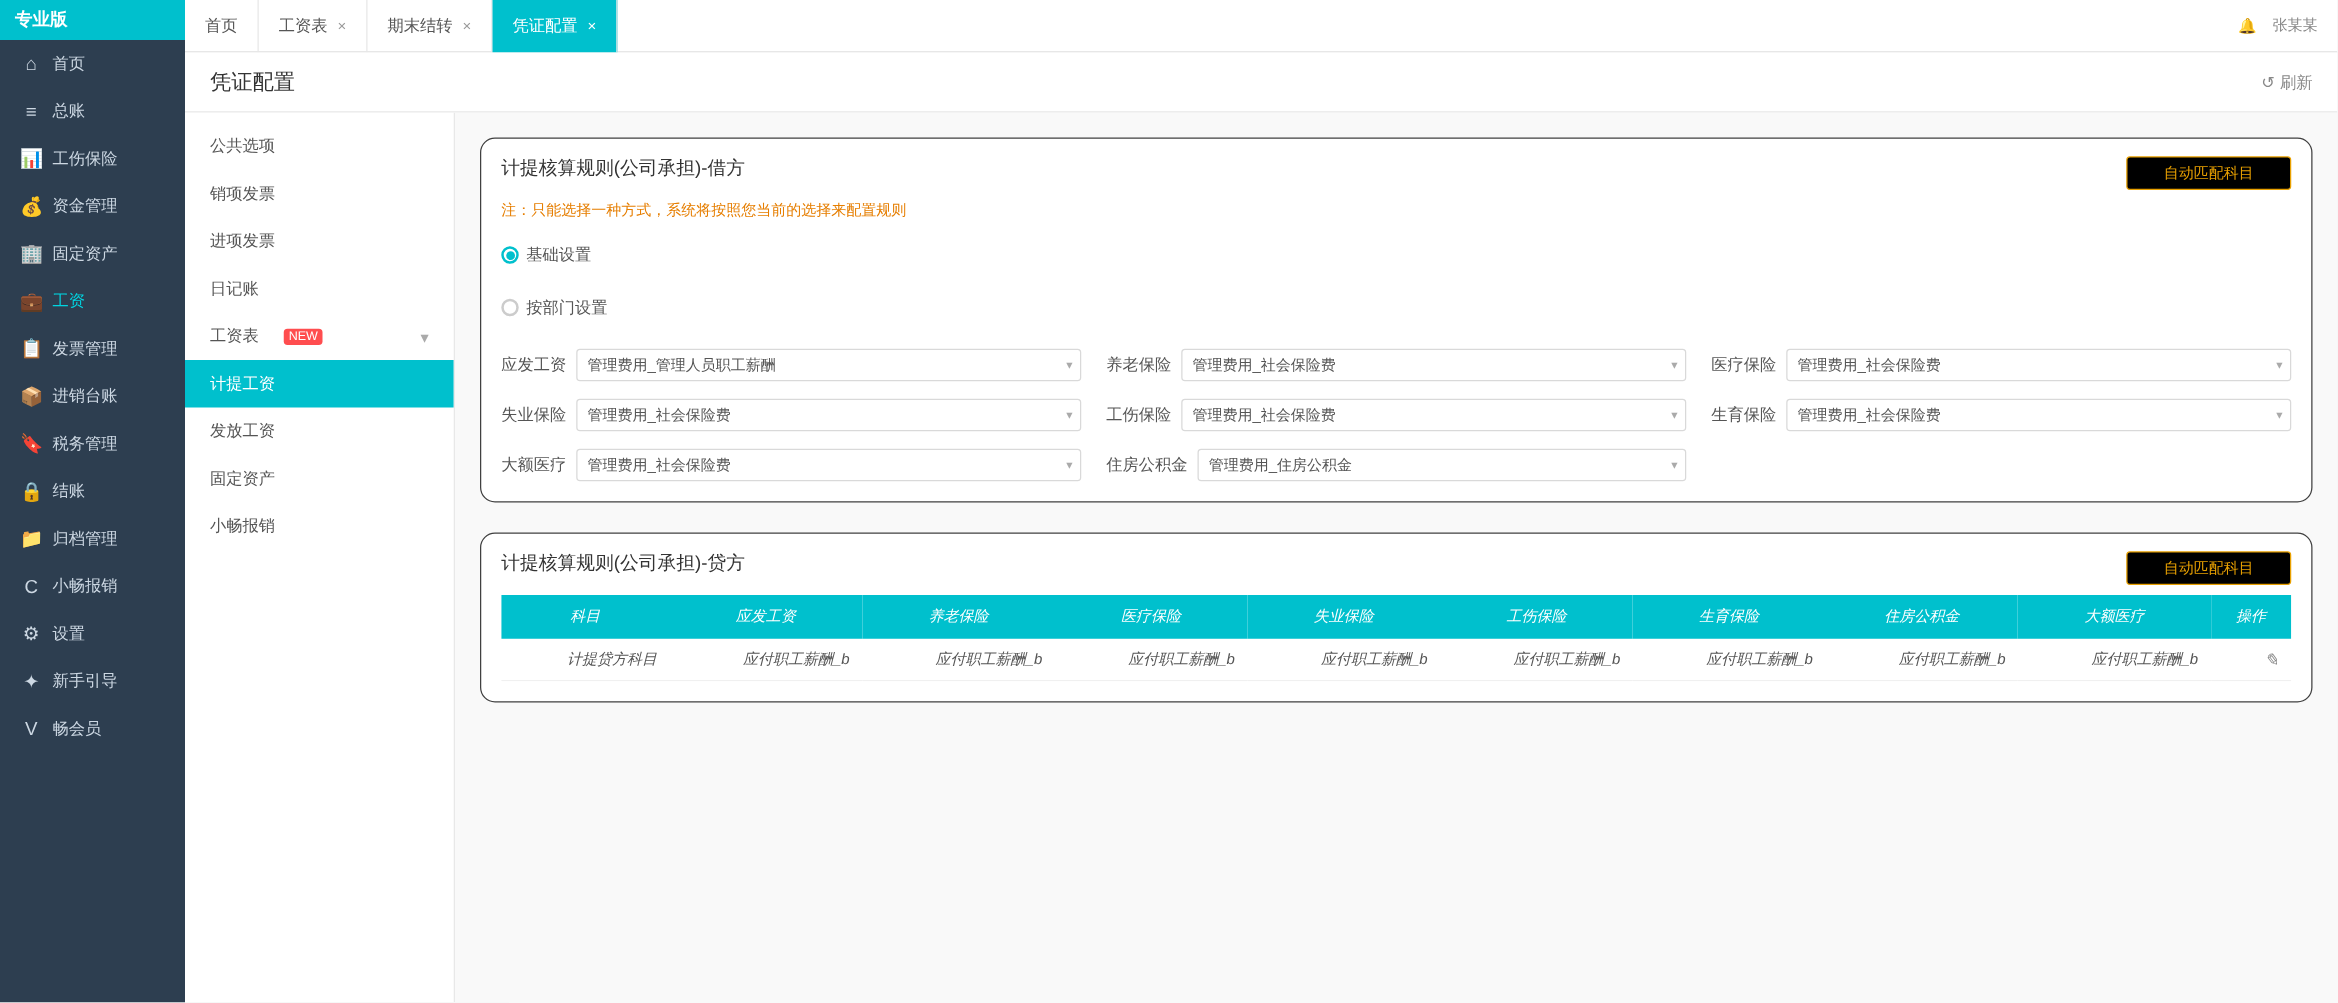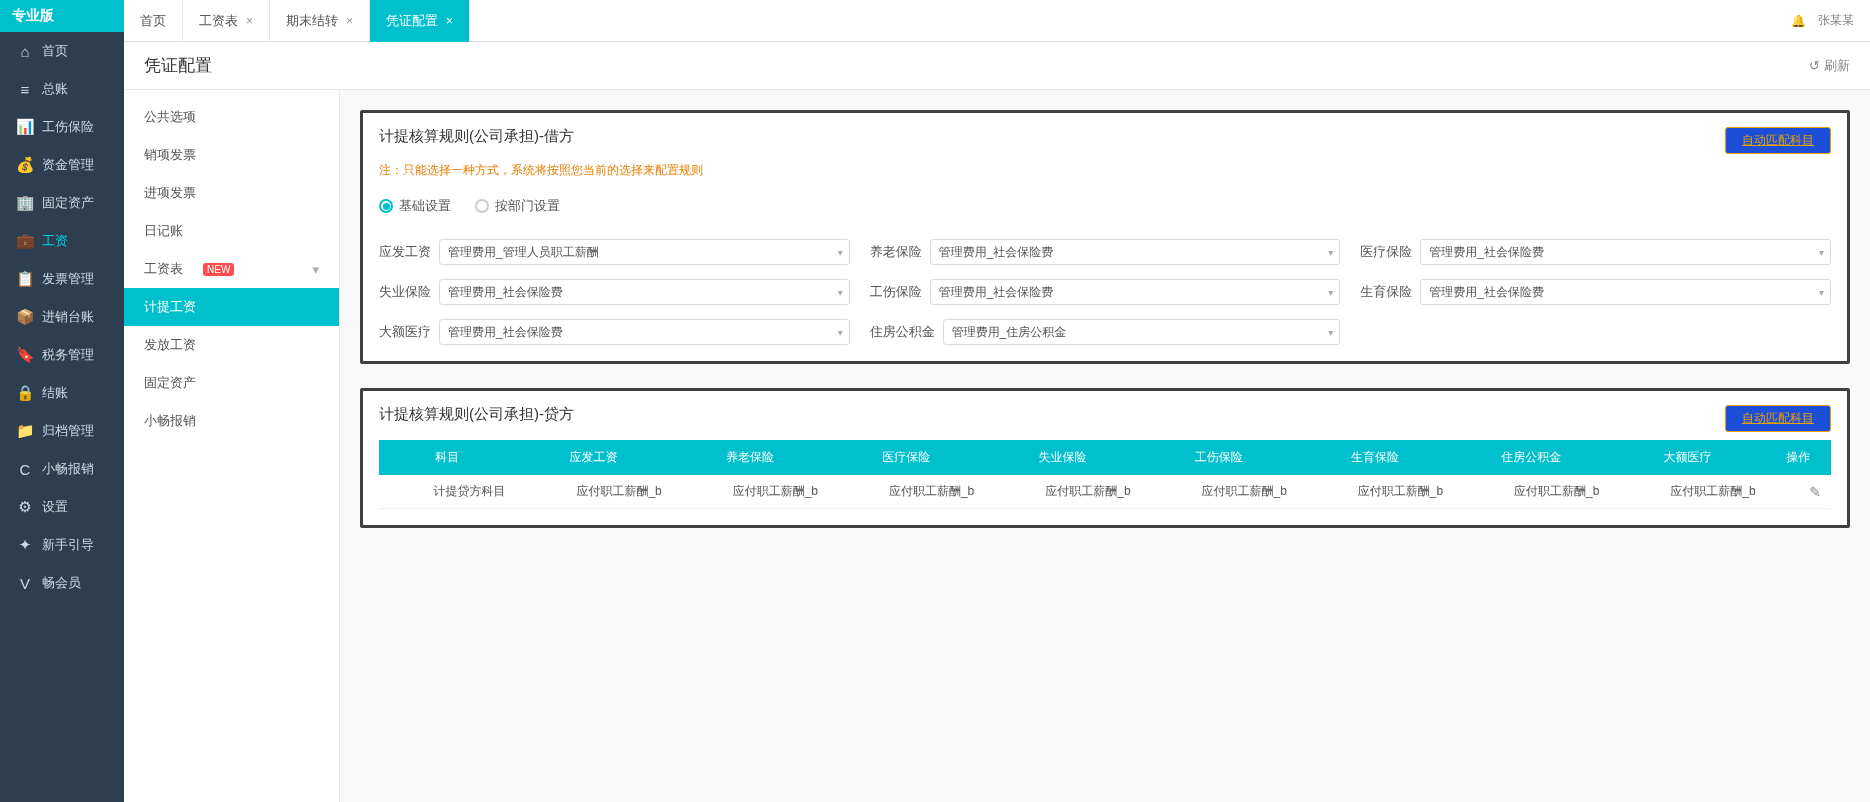--- a/index.html
+++ b/index.html
@@ -1,20 +1,20 @@
 <!DOCTYPE html>
 <html><head>
   <meta charset="utf-8">
   <style>
     * { box-sizing: border-box; margin: 0; padding: 0; }
     body { font-family: 'Microsoft YaHei', sans-serif; font-size: 13px; background: #f5f5f5; display: flex; height: 802px; overflow: hidden; }
 
     
     .sidebar {
-      width: 124px;
+      width: 148px;
       background: #2d3e50;
       height: 100%;
       display: flex;
       flex-direction: column;
       flex-shrink: 0;
     }
     .sidebar-header {
       background: #00c0cd;
       color: white;
       font-size: 14px;
@@ -153,57 +153,57 @@
     .right-content {
       flex: 1;
       padding: 20px;
       overflow-y: auto;
       background: #f9f9f9;
     }
 
     
     .section {
       background: white;
-      border: 3px solid #404040;
-      border-radius: 2px;
+      border: 1px solid #404040;
+      border-radius: 12px;
       margin-bottom: 24px;
       overflow: hidden;
     }
     .section-header {
       padding: 14px 16px 8px 16px;
       display: flex;
       justify-content: space-between;
       align-items: flex-start;
     }
     .section-title {
       font-size: 15px;
       font-weight: 500;
       color: #333;
     }
     .auto-match-btn {
-      background: #1d4ed8;
+      background: #000000;
       border: 1px solid #e8a000;
       color: #e8a000;
-      padding: 4px 16px;
+      padding: 4px 29px;
       border-radius: 3px;
       cursor: pointer;
       font-size: 12px;
       white-space: nowrap;
-      text-decoration: underline;
     }
     .notice-text {
       color: #e67e00;
       font-size: 12px;
       padding: 0 16px 10px 16px;
     }
     .radio-group {
       display: flex;
       align-items: flex-start;
       gap: 24px;
       padding: 8px 16px 16px 16px;
+      flex-direction: column;
     }
     .radio-option {
       display: flex;
       align-items: center;
       gap: 6px;
       cursor: pointer;
       color: #555;
       font-size: 13px;
     }
     .radio-circle {
@@ -274,20 +274,21 @@
 
     
     .table-wrapper {
       overflow-x: auto;
       margin: 0 16px 16px 16px;
     }
     .data-table {
       width: 100%;
       border-collapse: collapse;
       font-size: 12px;
+      font-style: italic;
     }
     .data-table th {
       background: #00c0cd;
       color: white;
       padding: 9px 10px;
       text-align: center;
       font-weight: normal;
       white-space: nowrap;
       border: none;
     }

